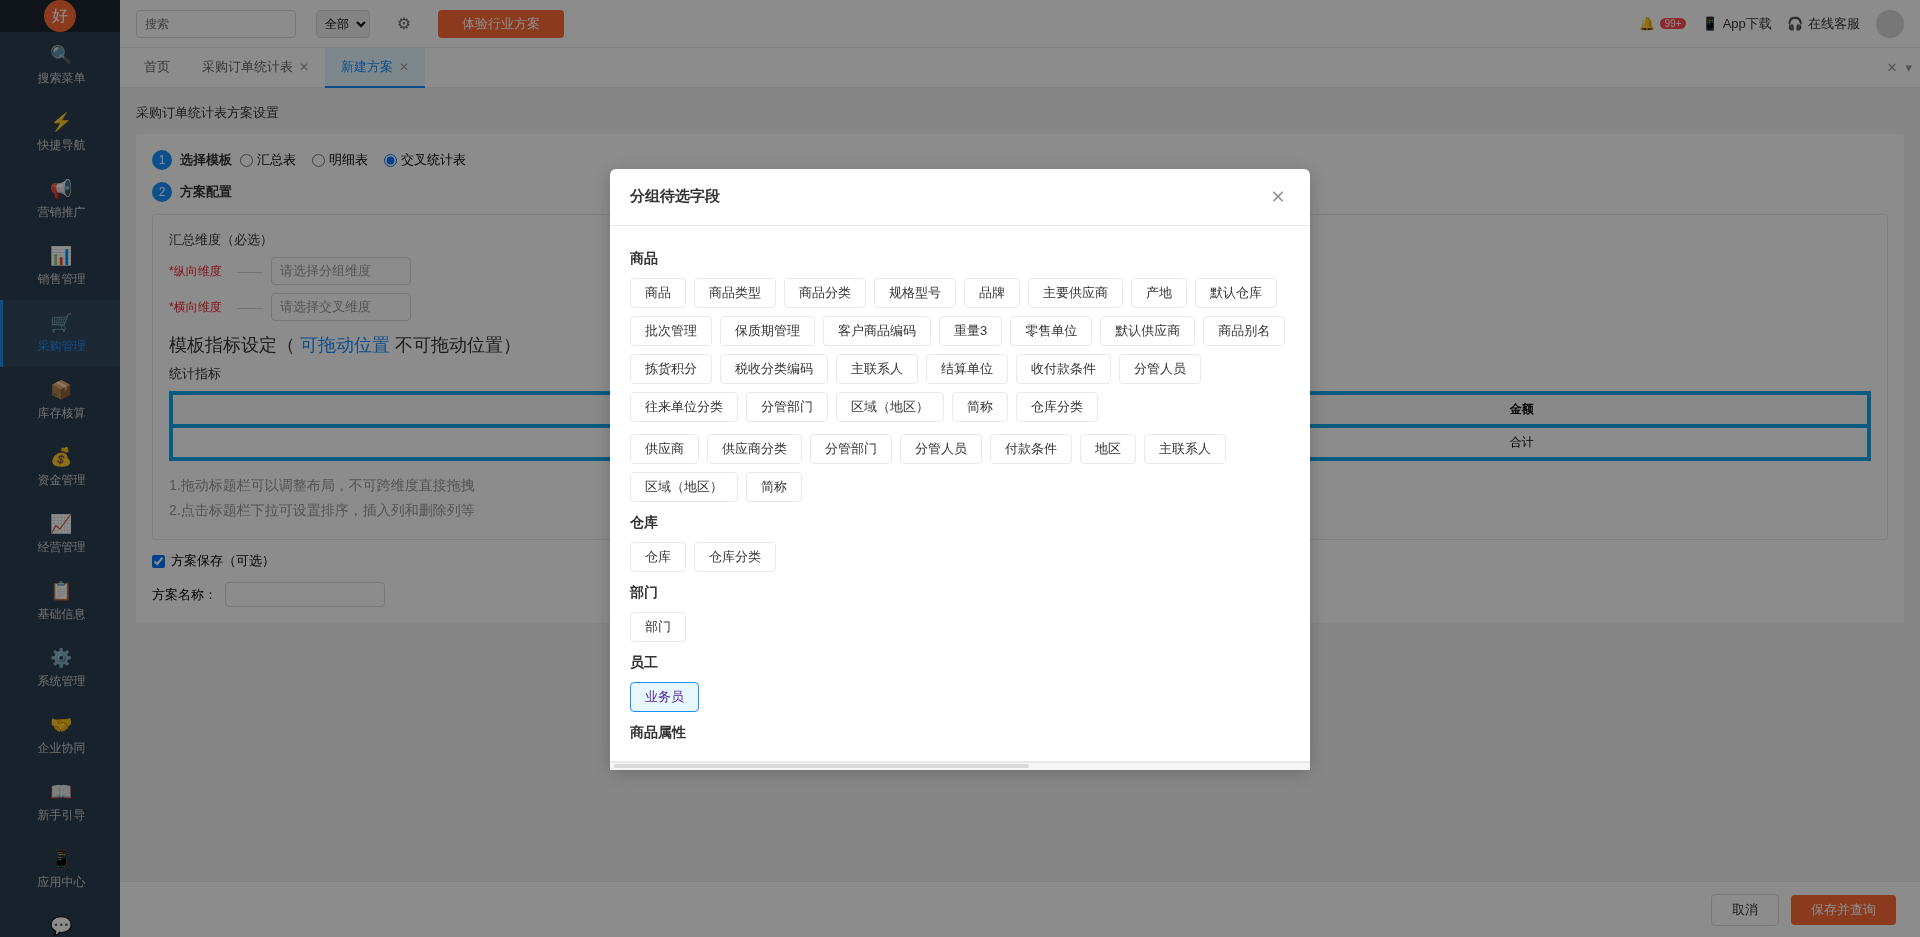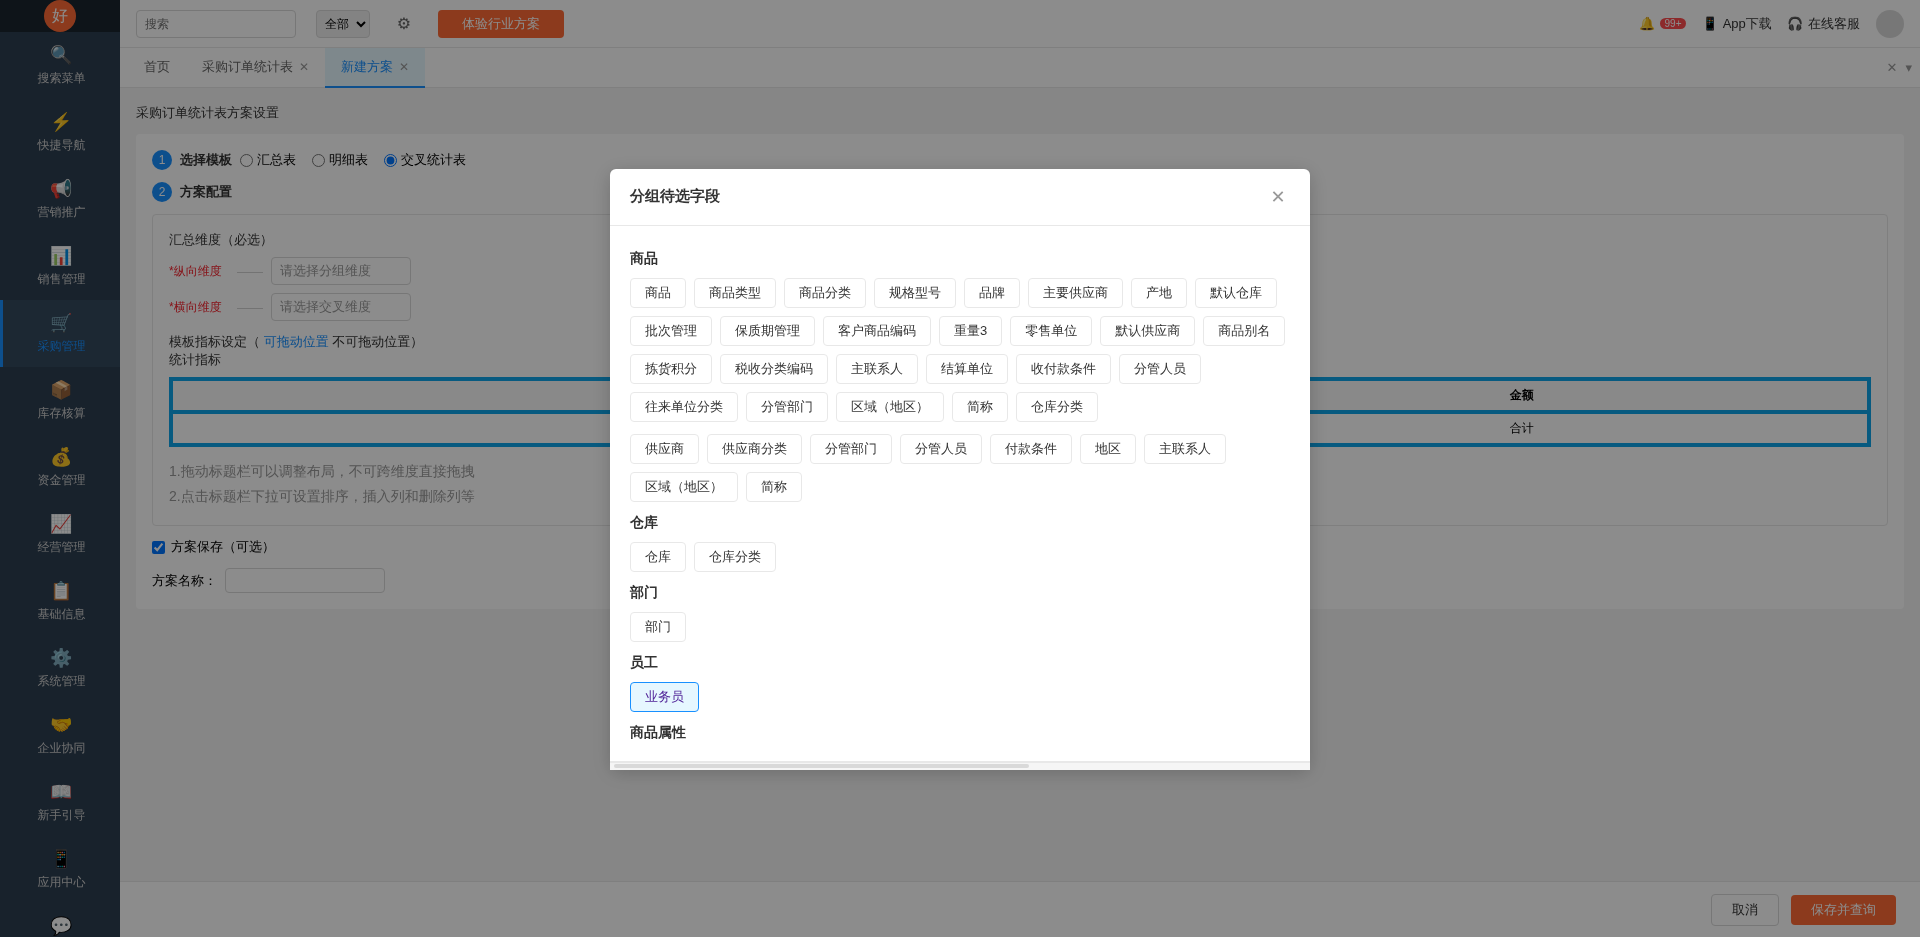--- a/index.html
+++ b/index.html
@@ -196,21 +196,21 @@
       border-radius: 4px;
       padding: 4px 8px;
       font-size: 13px;
       color: #999;
       min-width: 140px;
     }
 
     .template-area {
       margin-top: 12px;
     }
-    .template-label { font-size: 13px; color: #333; }
+    .template-label { font-size: 18px; color: #333; margin-bottom: 8px; }
     .stats-table {
       width: 100%;
       border-collapse: collapse;
       margin-top: 8px;
       font-size: 12px;
     }
     .stats-table th, .stats-table td {
       border: 4px solid #0ea5e9;
       padding: 6px 10px;
       text-align: center;

